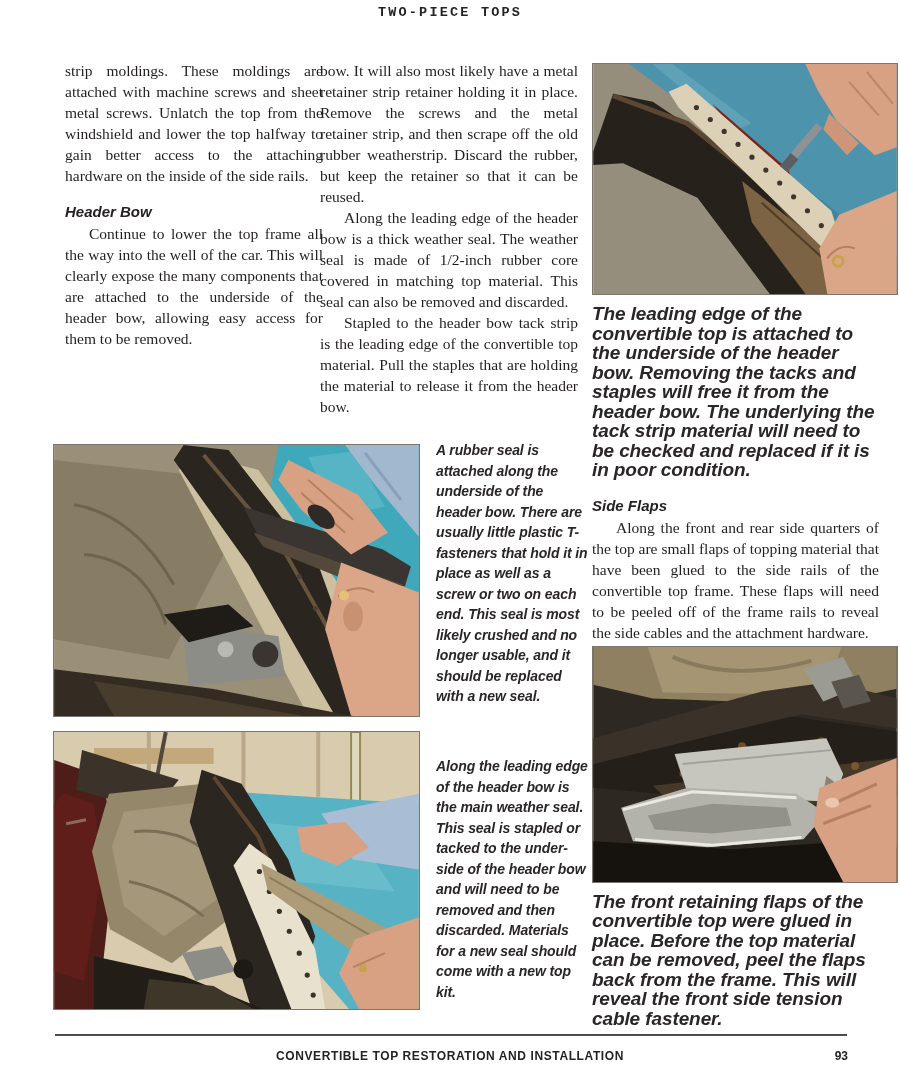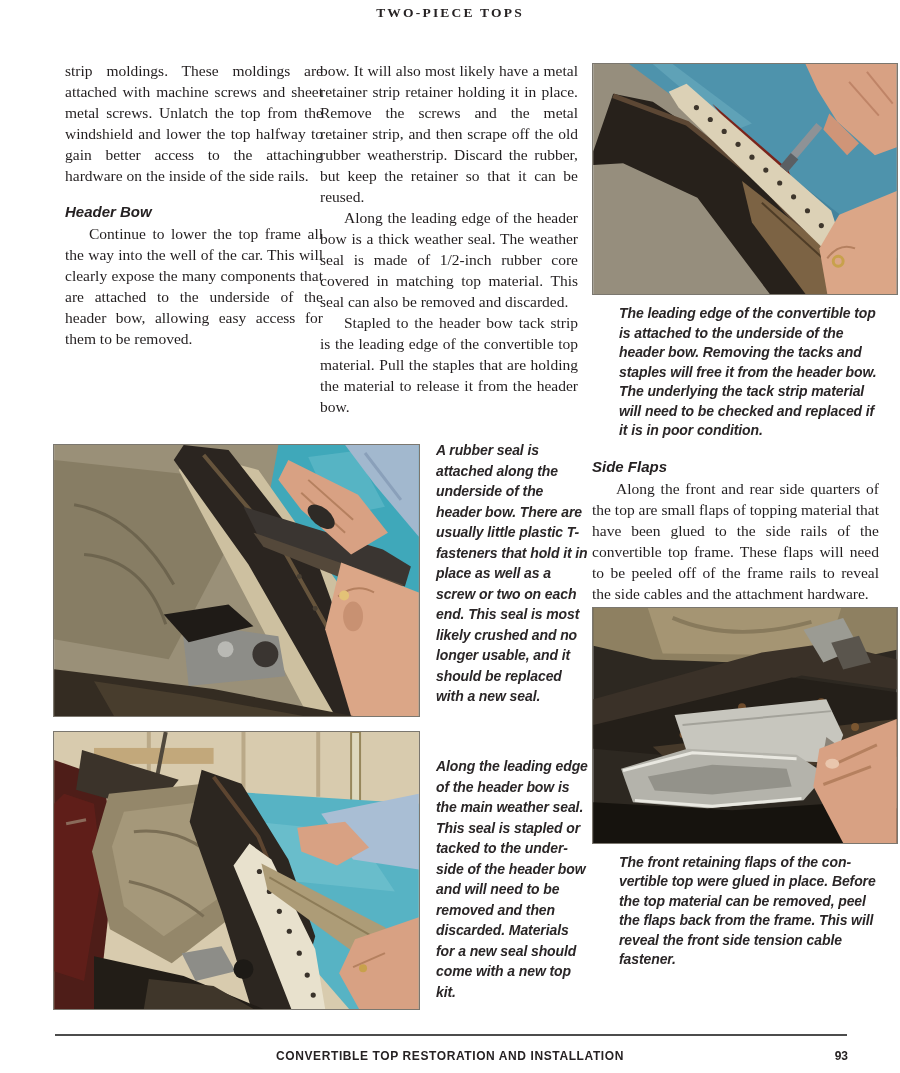--- a/index.html
+++ b/index.html
@@ -3,40 +3,40 @@
 <meta charset="utf-8">
 <style>
   * { margin:0; padding:0; box-sizing:border-box; }
   html,body { background:#ffffff; }
   .page {
     position:relative; width:900px; height:1073px; background:#ffffff;
     font-family:"Liberation Serif","DejaVu Serif",serif; color:#221e1f; overflow:hidden;
   }
   .page-title {
     position:absolute; top:5px; left:0; width:100%; text-align:center;
-    font-family:Liberation Serif, serif; font-weight:bold;
+    font-family:Liberation Mono, monospace; font-weight:bold;
     font-size:13.5px; letter-spacing:2.2px; color:#262223;
   }
   .col {
     position:absolute; top:60px; width:258px; font-size:15.5px; line-height:21px;
     text-align:justify;
   }
   #col1 { left:53px;margin-left:12px; }
   #col2 { left:320px; }
   #col3 { left:592px; width:287px; text-align:justify; }
   .col p.indent { text-indent:24px; }
   .sub-heading {
     font-family:"Liberation Sans","DejaVu Sans",sans-serif; font-style:italic;
     font-weight:bold; font-size:15px; margin:15px 0 1px; text-align:left; color:#252122;
   }
   .caption {
     font-family:"Liberation Sans","DejaVu Sans",sans-serif; font-style:italic;
     font-weight:bold; color:#2a2627; text-align:left; letter-spacing:-0.1px;
   }
-  .caption-right { font-size:14px; line-height:19.5px; margin-top:8px;margin-left:27px; }
+  .caption-right { font-size:19px; line-height:19.5px; margin-top:8px; }
   .caption-side { position:absolute; width:152px; font-size:14px; line-height:20.5px; }
   .photo { display:block; border:1px solid #7b776f; background:#ccc; }
   #col3 .photo { margin-top:3px; }
   #col3 .photo + .caption { margin-top:9px; }
   #photo-bottom-right { margin-top:11px; }
   .photo-abs { position:absolute; }
   .footer-rule { position:absolute; left:55px; top:1034px; width:792px; height:2px; background:#4c4c4c; }
   .footer-title {
     position:absolute; top:1049px; left:0; width:100%; text-align:center;
     font-family:"Liberation Sans","DejaVu Sans",sans-serif; font-weight:bold;

